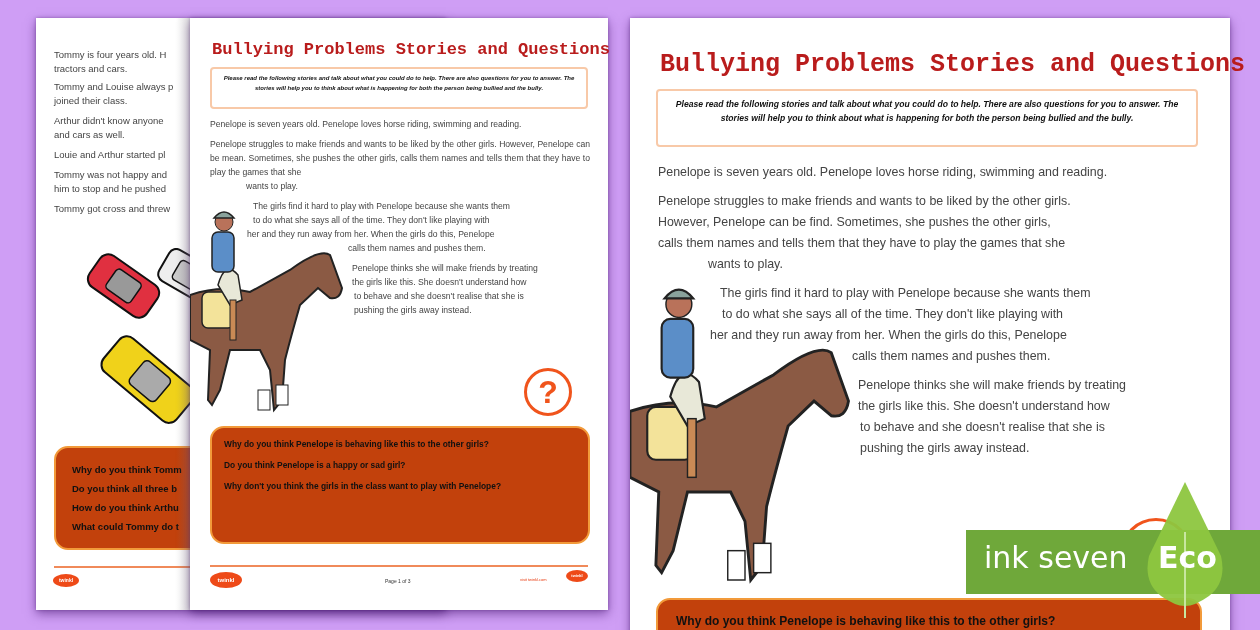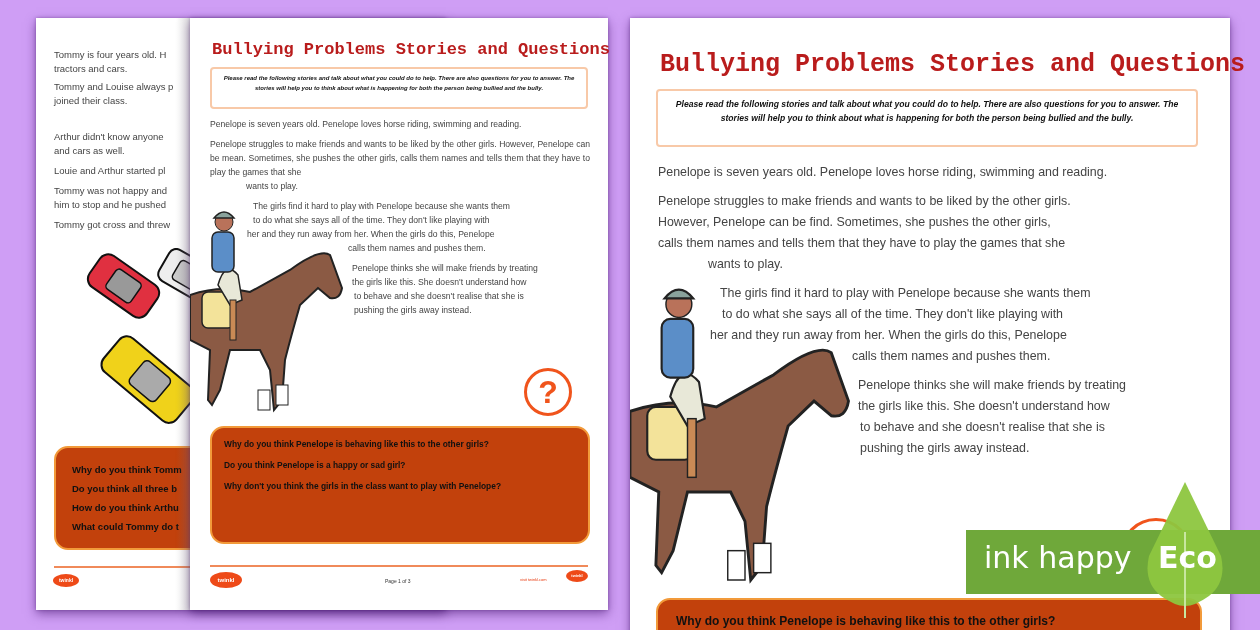--- a/index.html
+++ b/index.html
@@ -38,21 +38,21 @@
   .eco-label { position:absolute; left:1158px; top:540px; color:#fff; font-size:30px; font-weight:bold; font-family:"DejaVu Sans", sans-serif; }
 </style>
 </head>
 <body>
 
 <div class="sheet sheet-back">
   <div class="story abs" style="left:18px; top:30px; width:150px; font-size:9.5px; line-height:14px;">
     <p>Tommy is four years old. H</p>
     <p style="margin-bottom:4px">tractors and cars.</p>
     <p>Tommy and Louise always p</p>
-    <p style="margin-bottom:22px">joined their class.</p>
+    <p style="margin-bottom:6px">joined their class.</p>
     <p>Arthur didn't know anyone</p>
     <p style="margin-bottom:6px">and cars as well.</p>
     <p style="margin-bottom:6px">Louie and Arthur started pl</p>
     <p>Tommy was not happy and</p>
     <p style="margin-bottom:6px">him to stop and he pushed</p>
     <p>Tommy got cross and threw</p>
   </div>
 
   <svg class="abs" style="left:40px; top:230px;" width="130" height="200">
     <g transform="rotate(35 40 40)">
@@ -177,14 +177,14 @@
       <p>Why do you think Penelope is behaving like this to the other girls?</p>
     </div>
   </div>
 </div>
 
 <div class="eco-banner"></div>
 <svg class="eco-drop" width="84" height="136" viewBox="0 0 84 136">
   <path d="M42 0 L78 74 Q84 100 66 114 Q52 124 42 124 Q32 124 18 114 Q0 100 6 74 Z" fill="#8dc63f" opacity="0.95"></path>
   <line x1="42" y1="50" x2="42" y2="136" stroke="#c8e6a0" stroke-width="2"></line>
 </svg>
-<div class="eco-text">ink happy</div>
+<div class="eco-text">ink seven</div>
 <div class="eco-label">Eco</div>
 
 </body></html>

